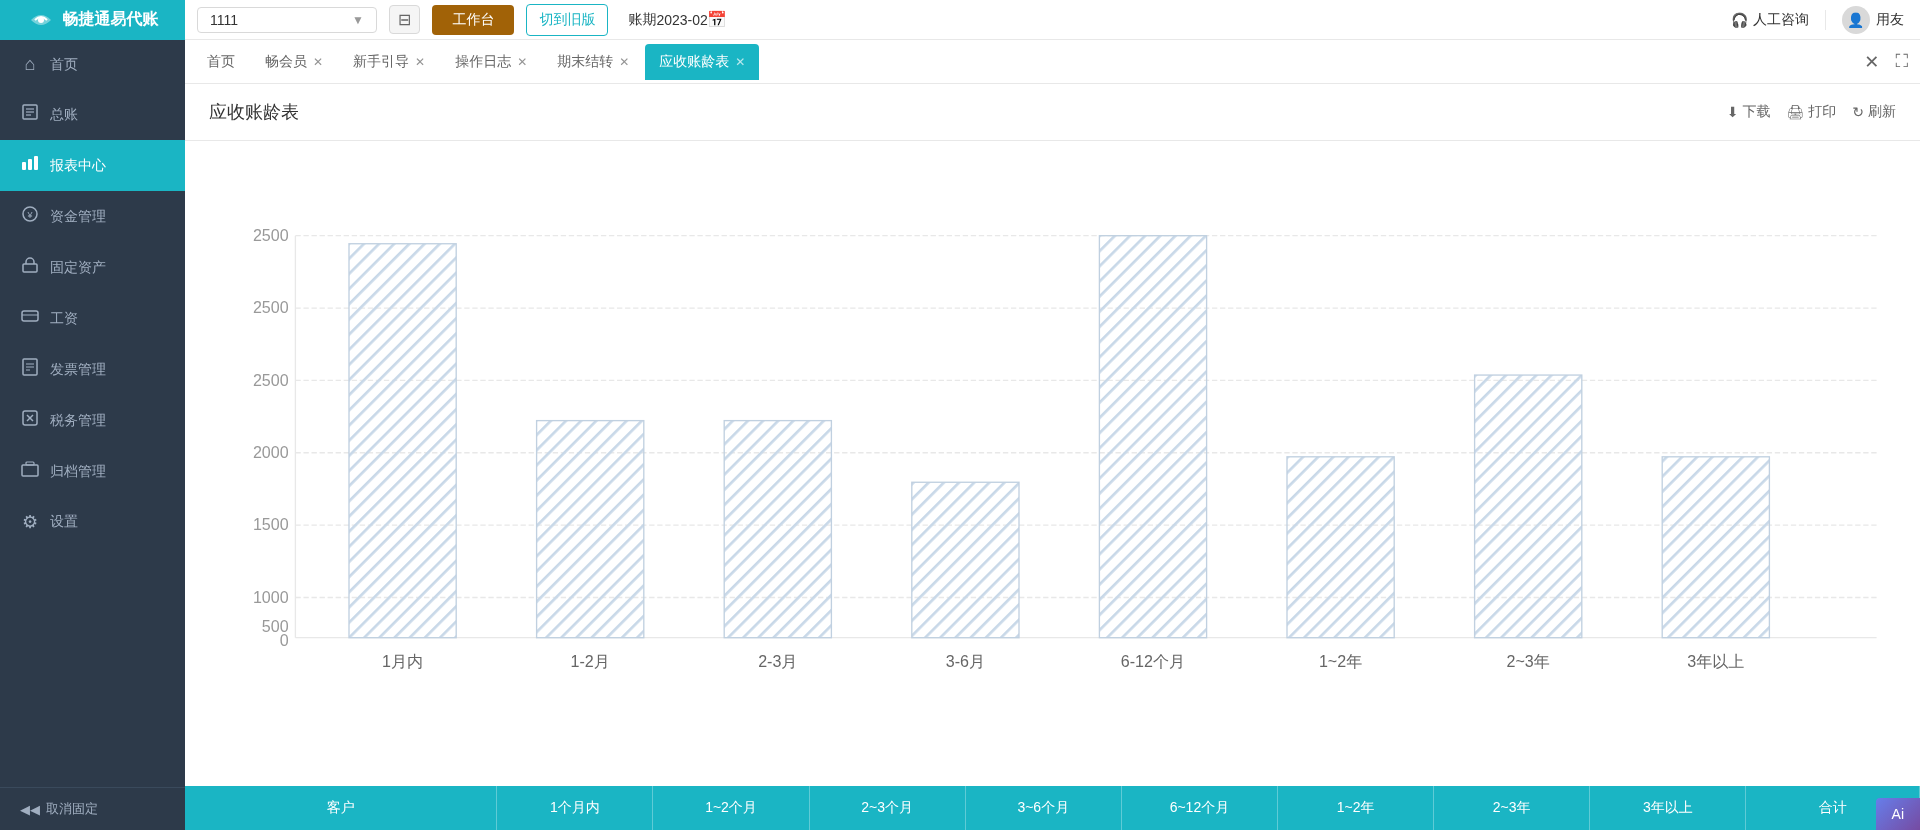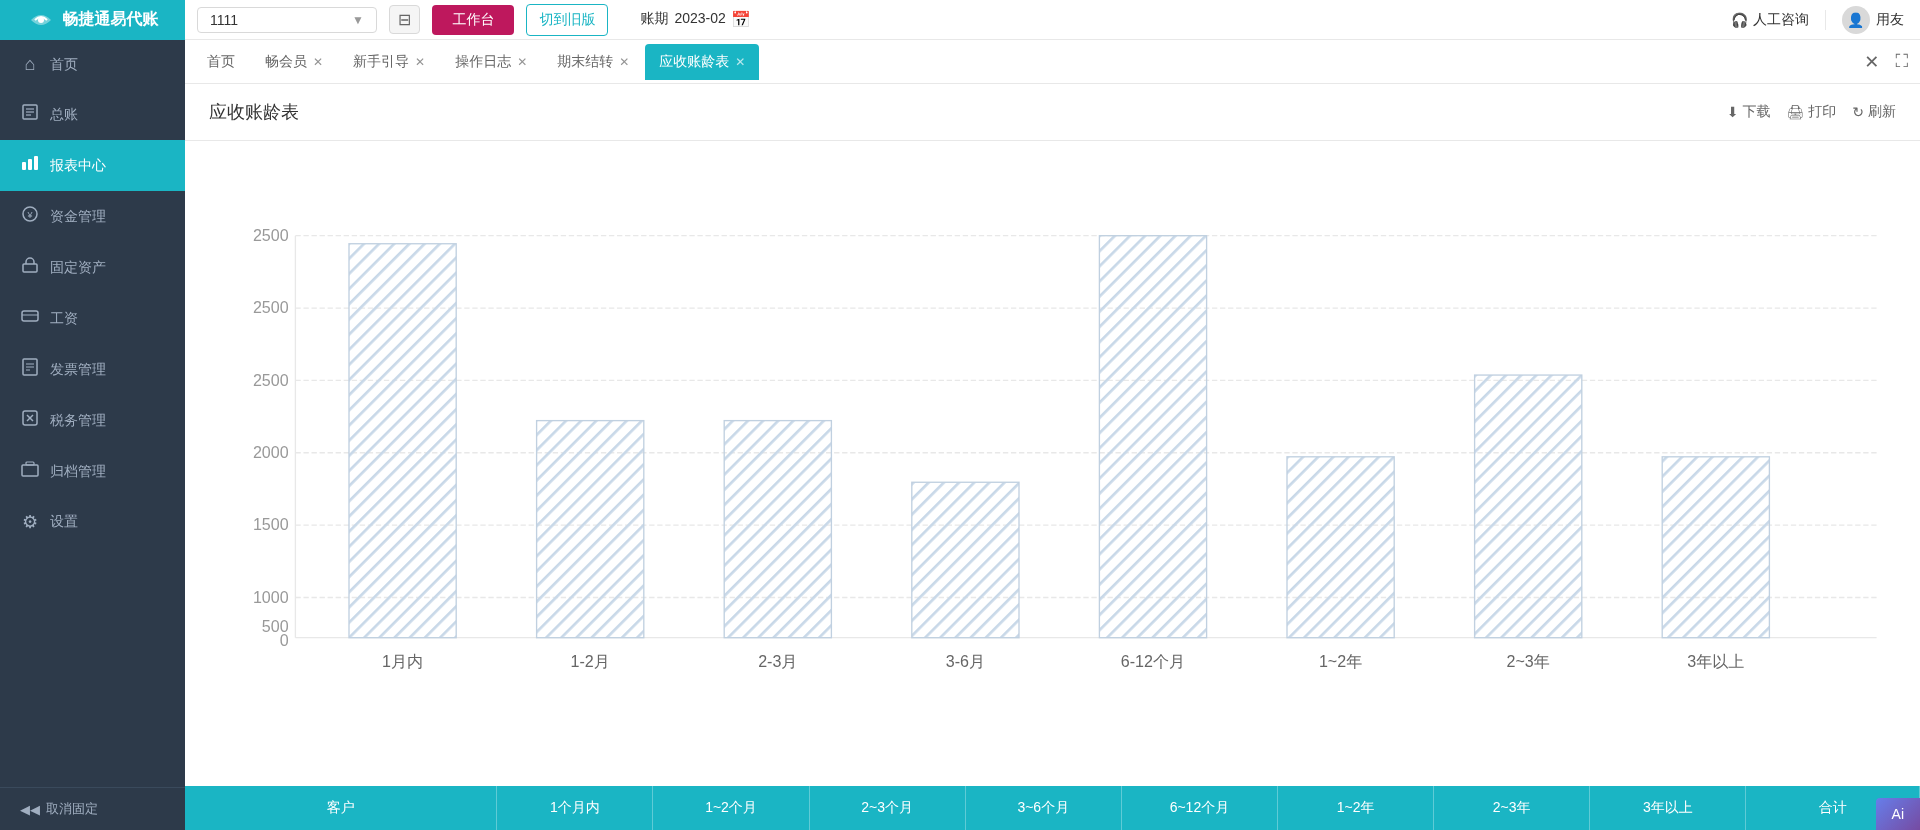--- a/index.html
+++ b/index.html
@@ -12,23 +12,23 @@
     .logo-area {
       width: 185px; background: #1ab5c4; display: flex; align-items: center; justify-content: center; height: 52px; margin-left: -16px; color: #fff; font-size: 16px; font-weight: bold; gap: 8px; flex-shrink: 0;
     }
     .logo-icon { width: 28px; height: 28px; }
     .company-selector {
       display: flex; align-items: center; gap: 6px; border: 1px solid #d9d9d9; border-radius: 4px; padding: 4px 12px; min-width: 180px; cursor: pointer; background: #fff;
     }
     .company-name { color: #333; font-size: 14px; flex: 1; }
     .dropdown-icon { color: #999; font-size: 12px; }
     .copy-btn { background: #f5f5f5; border: 1px solid #d9d9d9; border-radius: 4px; padding: 4px 8px; cursor: pointer; color: #666; font-size: 16px; }
-    .workbench-btn { background: #be185d; color: #fff; border: none; border-radius: 4px; padding: 6px 20px; cursor: pointer; font-size: 14px; }
+    .workbench-btn { background: #a16207; color: #fff; border: none; border-radius: 4px; padding: 6px 20px; cursor: pointer; font-size: 14px; }
     .switch-btn { background: #fff; border: 1px solid #1ab5c4; color: #1ab5c4; border-radius: 4px; padding: 6px 12px; cursor: pointer; font-size: 14px; }
-    .period-info { display: flex; align-items: flex-start; gap: 6px; color: #333; font-size: 14px; margin-left: 20px; }
+    .period-info { display: flex; align-items: center; color: #333; font-size: 14px; margin-left: 8px; }
     .period-icon { color: #1ab5c4; font-size: 16px; }
     .header-right { margin-left: auto; display: flex; align-items: center; gap: 16px; }
     .consult-btn { display: flex; align-items: center; gap: 4px; color: #333; cursor: pointer; font-size: 14px; }
     .user-area { display: flex; align-items: center; gap: 6px; cursor: pointer; color: #333; }
     .user-avatar { width: 28px; height: 28px; border-radius: 50%; background: #d9d9d9; display: flex; align-items: center; justify-content: center; font-size: 14px; color: #666; }
 
     
     .main-layout { display: flex; flex: 1; overflow: hidden; }
 
     

